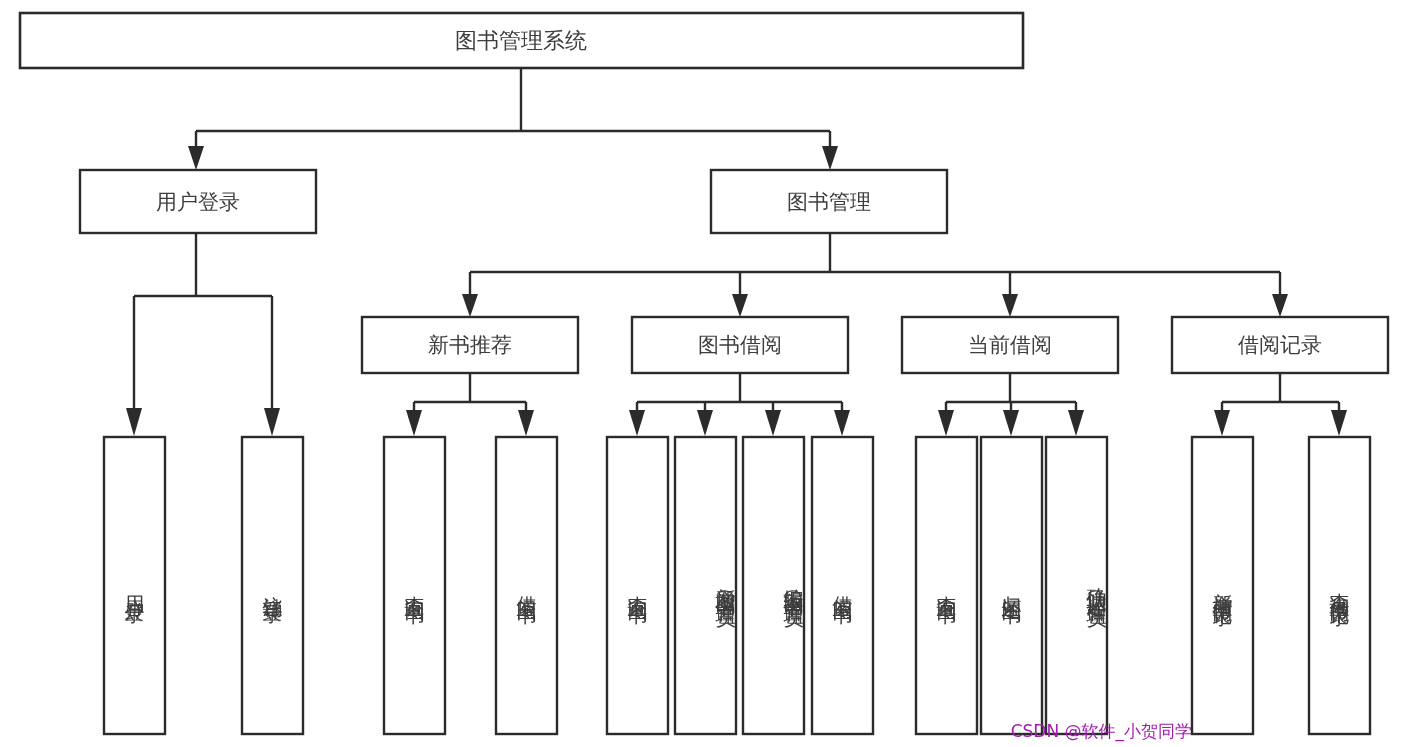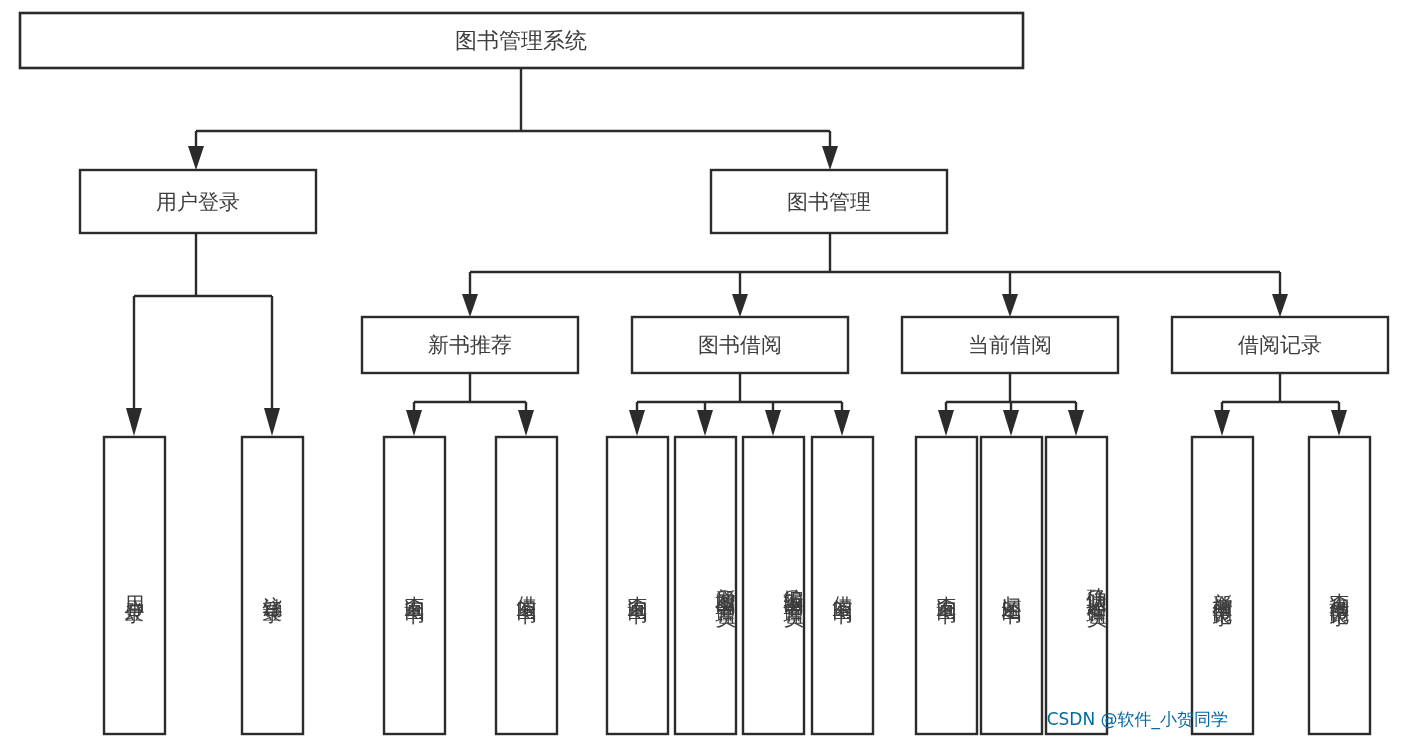--- a/index.html
+++ b/index.html
@@ -11,21 +11,20 @@
     width: 1405px;
     height: 747px;
     font-family: "DejaVu Sans", "Liberation Sans", sans-serif;
     overflow: hidden;
   }
   #diagram-root {
     position: relative;
     width: 1202px;
     height: 747px;
     background: #ffffff;
-    padding-left: 36px;
   }
   svg#tree-svg {
     position: absolute;
     left: 0;
     top: 0;
     width: 1405px;
     height: 747px;
   }
   .node-box {
     fill: #ffffff;
@@ -68,24 +67,24 @@
     line-height: 1.05;
     letter-spacing: 3px;
     color: #3d3d3d;
     white-space: nowrap;
     pointer-events: none;
     user-select: none;
   }
   .watermark {
     position: absolute;
     right: 10px;
-    bottom: 16px;
+    bottom: 4px;
     font-family: "DejaVu Sans", "Liberation Sans", sans-serif;
     font-size: 17px;
-    color: #0369a1;
+    color: #a21caf;
     white-space: nowrap;
     user-select: none;
   }
 </style>
 </head>
 <body>
 
 <div id="diagram-root">
 
   <svg id="tree-svg" viewBox="0 0 1405 747">

